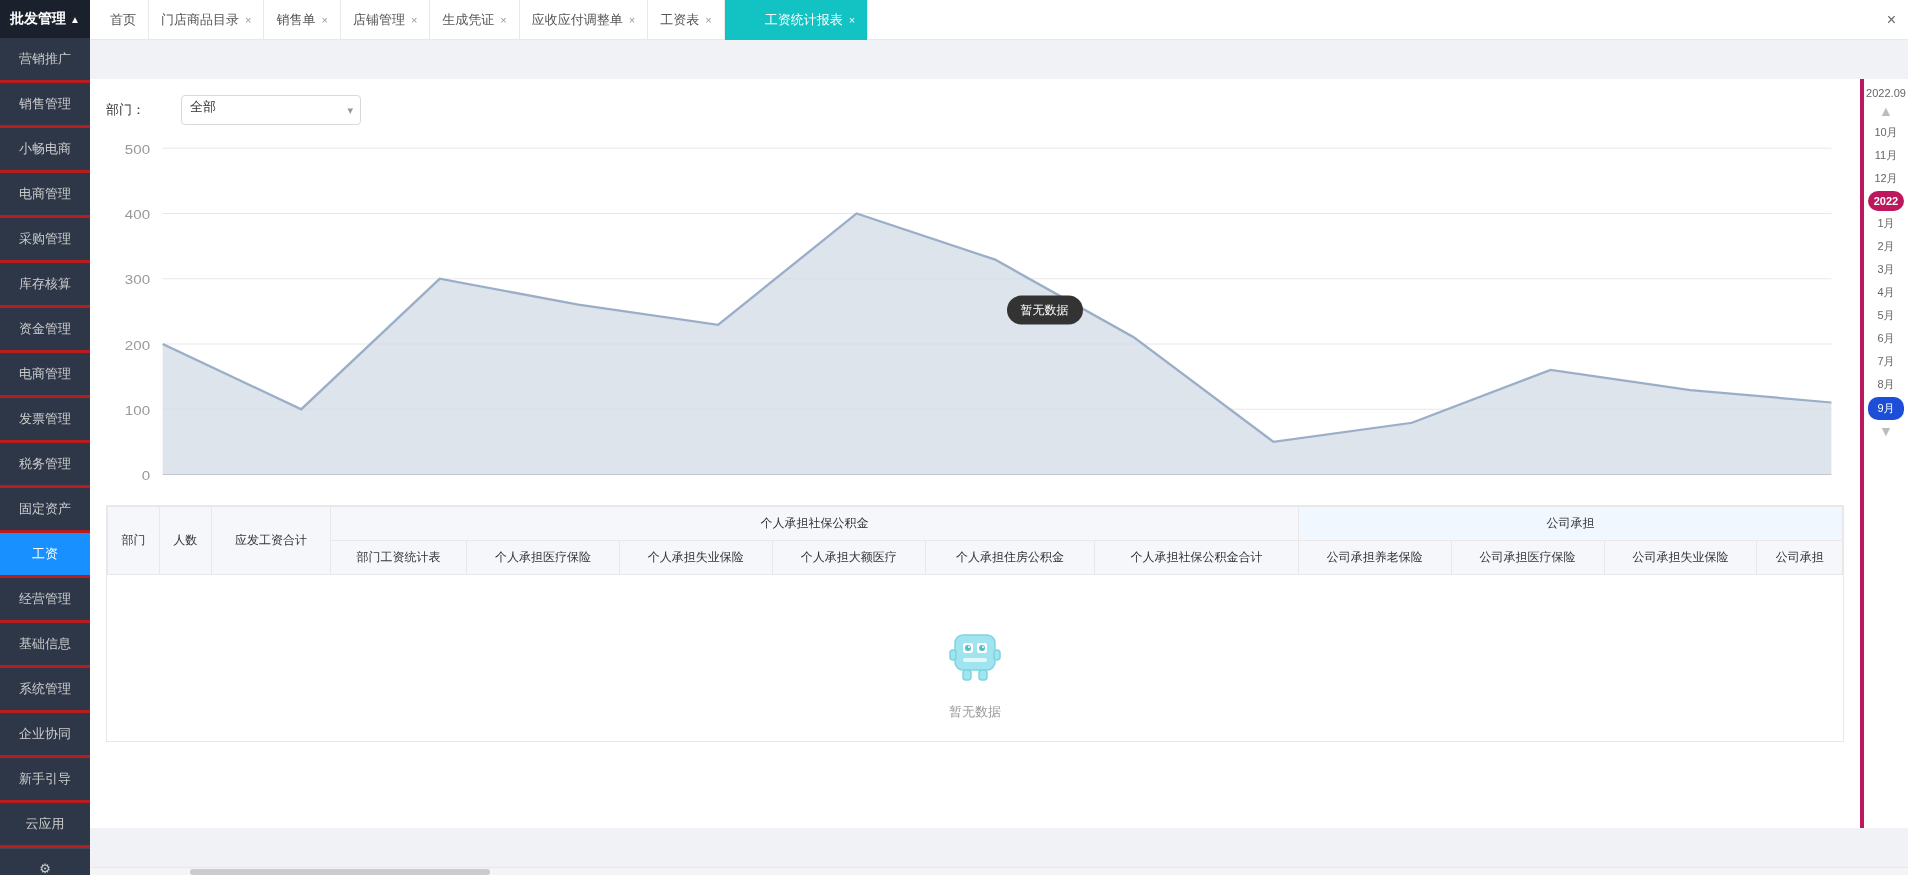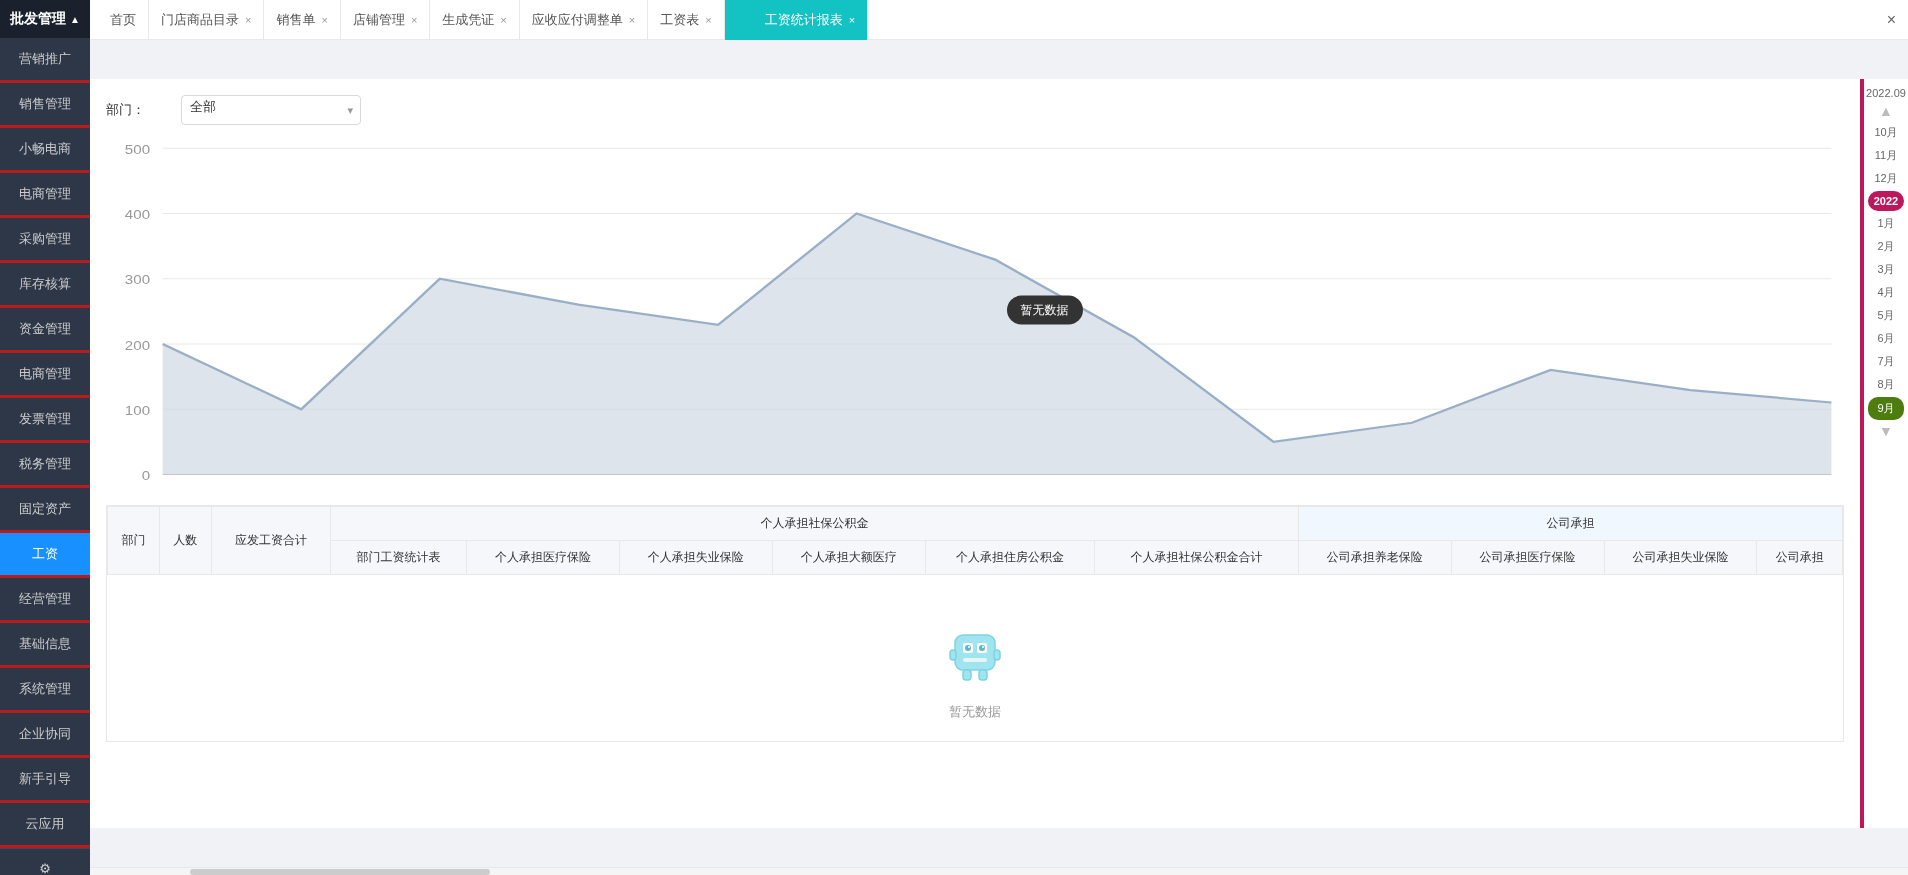--- a/index.html
+++ b/index.html
@@ -280,21 +280,21 @@
     }
     .timeline-item {
       font-size: 11px;
       color: #666;
       padding: 4px 0;
       cursor: pointer;
       width: 100%;
       text-align: center;
     }
     .timeline-item.active {
-      background: #4d7c0f;
+      background: #1d4ed8;
       color: #fff;
       border-radius: 10px;
       margin: 1px 4px;
       width: calc(100% - 8px);
     }
     .timeline-item.year-marker {
       background: #be185d;
       color: #fff;
       border-radius: 10px;
       margin: 1px 4px;

